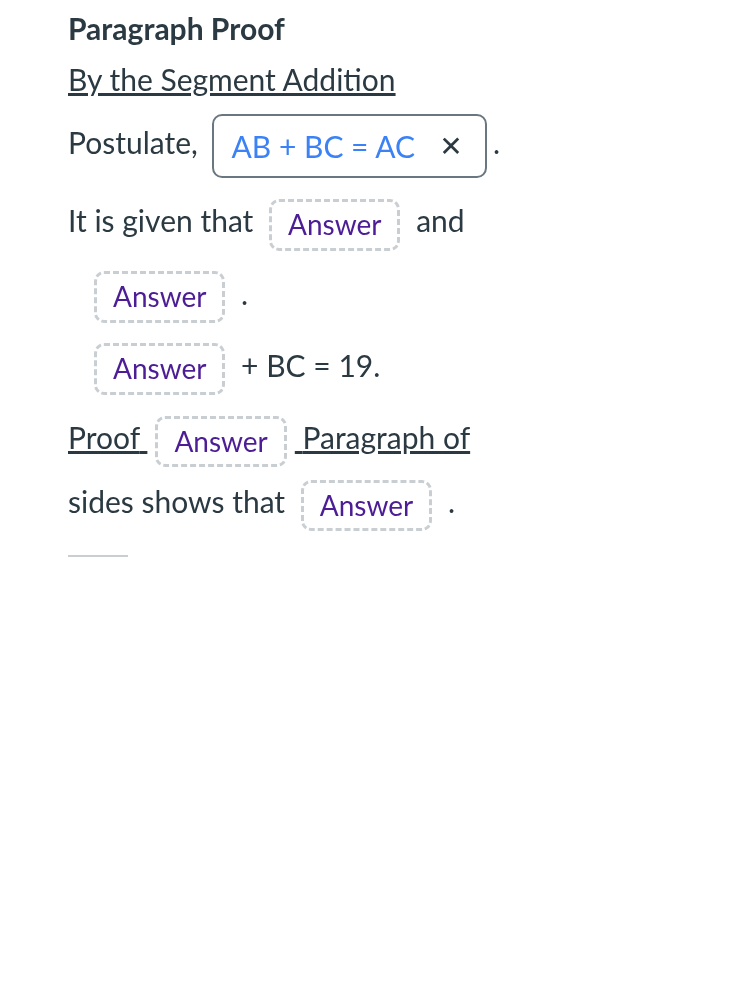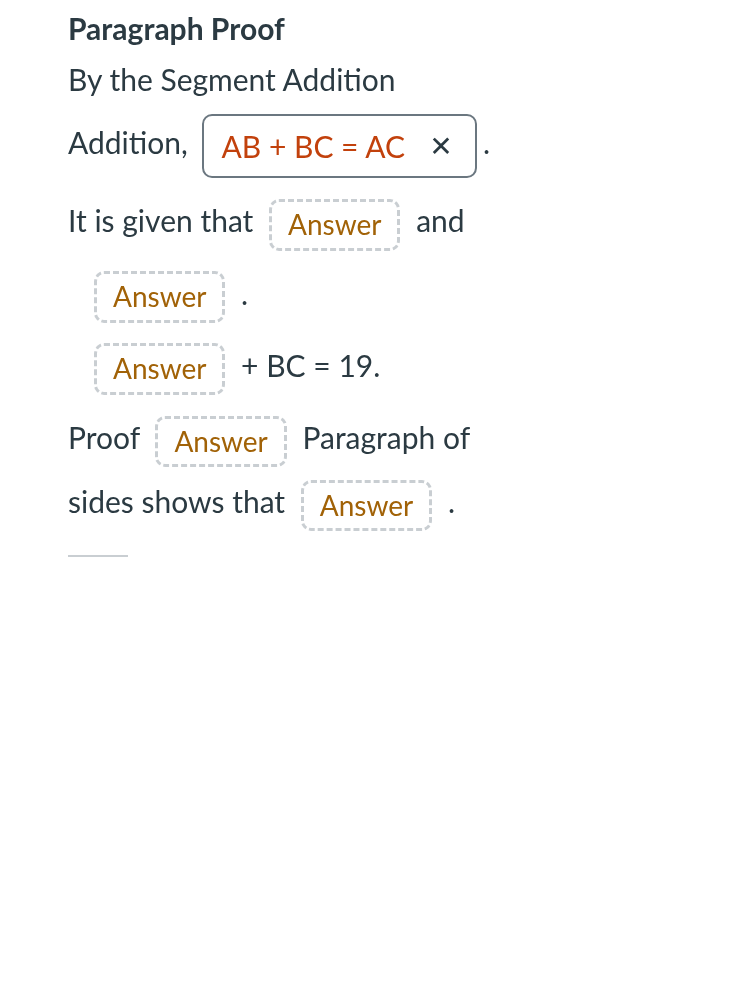--- a/index.html
+++ b/index.html
@@ -35,35 +35,36 @@
     padding-top: 0;
   }
   .flow {
     margin-top: -6px;
   }
   .para {
     margin: 0 0 14px 0;
   }
   .para-tight {
     margin: 0 0 6px 0;
+    text-decoration: underline;
   }
   .filled-box {
     display: inline-flex;
     align-items: center;
     border: 2px solid #6b7780;
     border-radius: 10px;
     padding: 10px 14px 10px 18px;
     line-height: 1.1;
     vertical-align: middle;
     margin: 0 6px;
     background: #fff;
   }
   .filled-box .eq {
     font-size: 30px;
-    color: #c2410c;
+    color: #3b82f6;
     white-space: nowrap;
   }
   .clear-btn {
     display: inline-flex;
     align-items: center;
     justify-content: center;
     width: 40px;
     height: 40px;
     margin-left: 16px;
     font-size: 28px;
@@ -72,21 +73,21 @@
     background: transparent;
     padding: 0;
     cursor: pointer;
   }
   .answer-box {
     display: inline-block;
     border: 3px dashed #c9ced2;
     border-radius: 10px;
     padding: 6px 16px;
     font-size: 28px;
-    color: #a16207;
+    color: #4c1d95;
     line-height: 1.2;
     vertical-align: middle;
     margin: 0 8px;
     background: #fff;
   }
   .indent {
     margin-left: 18px;
   }
   .bottom-rule {
     border: none;
@@ -100,21 +101,21 @@
 
 <div class="page">
 
   <p class="heading">Paragraph Proof</p>
 
   <div class="flow">
 
     <p class="para-tight">By the Segment Addition</p>
 
     <p class="para">
-      <span>Addition,</span>
+      <span>Postulate,</span>
       <span class="filled-box">
         <span class="eq">AB + BC = AC</span>
         <button class="clear-btn">
           <span>✕</span>
         </button>
       </span><span>.</span>
     </p>
 
     <p class="para">
       <span>It is given that</span>

